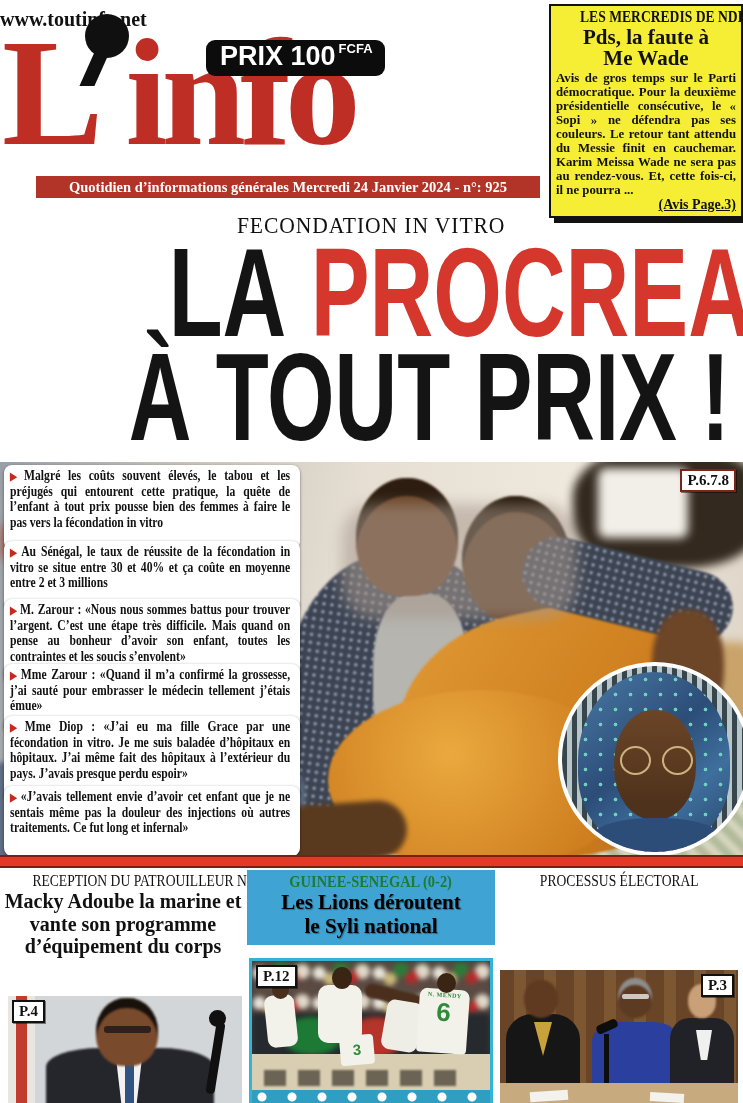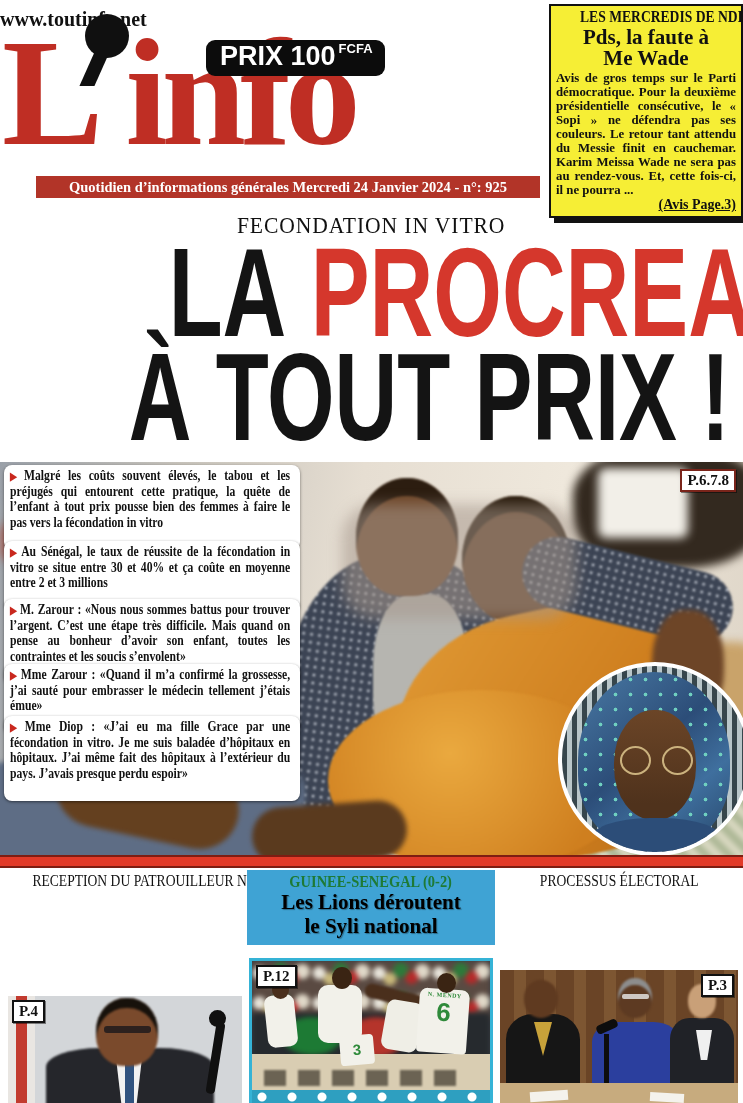--- a/index.html
+++ b/index.html
@@ -171,28 +171,36 @@
       </div>
     <div class="bullet" style="top:137px;">
         <div class="bt"><span class="arrow">▶</span><span>M. Zarour : «Nous nous sommes battus pour trouver l’argent. C’est une étape très difficile. Mais quand on pense au bonheur d’avoir son enfant, toutes les contraintes et les soucis s’envolent»</span></div>
       </div>
     <div class="bullet" style="top:202px;">
         <div class="bt"><span class="arrow">▶</span><span>Mme Zarour : «Quand il m’a confirmé la grossesse, j’ai sauté pour embrasser le médecin tellement j’étais émue»</span></div>
       </div>
     <div class="bullet" style="top:254px;">
         <div class="bt"><span class="arrow">▶</span><span>Mme Diop : «J’ai eu ma fille Grace par une fécondation in vitro. Je me suis baladée d’hôpitaux en hôpitaux. J’ai même fait des hôpitaux à l’extérieur du pays. J’avais presque perdu espoir»</span></div>
       </div>
+    <div class="bullet" style="top:324px;">
+        <div class="bt"><span class="arrow">▶</span><span>«J’avais tellement envie d’avoir cet enfant que je ne sentais même pas la douleur des injections où autres traitements. Ce fut long et infernal»</span></div>
+      </div>
   </div>
 
   <div class="abs band"></div>
 
   <div class="abs bottom">
 
     <div class="col col1">
       <div class="bkick"><span class="cond">RECEPTION DU PATROUILLEUR NIANI</span></div>
+      <div class="btitle">
+        <div>Macky Adoube la marine et</div>
+        <div>vante son programme</div>
+        <div>d’équipement du corps</div>
+      </div>
       <div class="photo ph-left">
         <div class="fig" style="left:0;top:0;width:8px;height:111px;background:#e9e6e2;"></div>
         <div class="fig" style="left:8px;top:0;width:11px;height:111px;background:#c23b2f;"></div>
         <div class="fig" style="left:19px;top:0;width:8px;height:111px;background:#e9e6e2;"></div>
         <div class="fig blur1" style="left:38px;top:52px;width:168px;height:60px;background:#25262b;border-radius:32% 32% 0 0;"></div>
         <div class="fig" style="left:108px;top:62px;width:26px;height:49px;background:#f2f2f2;clip-path:polygon(0 0,100% 0,78% 100%,22% 100%);"></div>
         <div class="fig" style="left:117px;top:64px;width:9px;height:47px;background:#31537f;"></div>
         <div class="fig blur1" style="left:88px;top:2px;width:62px;height:68px;background:#7a4a2c;border-radius:48% 48% 44% 44%;box-shadow:inset 0 10px 0 #17110b;"></div>
         <div class="fig" style="left:96px;top:30px;width:47px;height:7px;background:rgba(20,20,25,.75);border-radius:3px;"></div>
         <div class="fig" style="right:22px;top:26px;width:9px;height:72px;background:#101010;transform:rotate(9deg);border-radius:4px;"></div>

